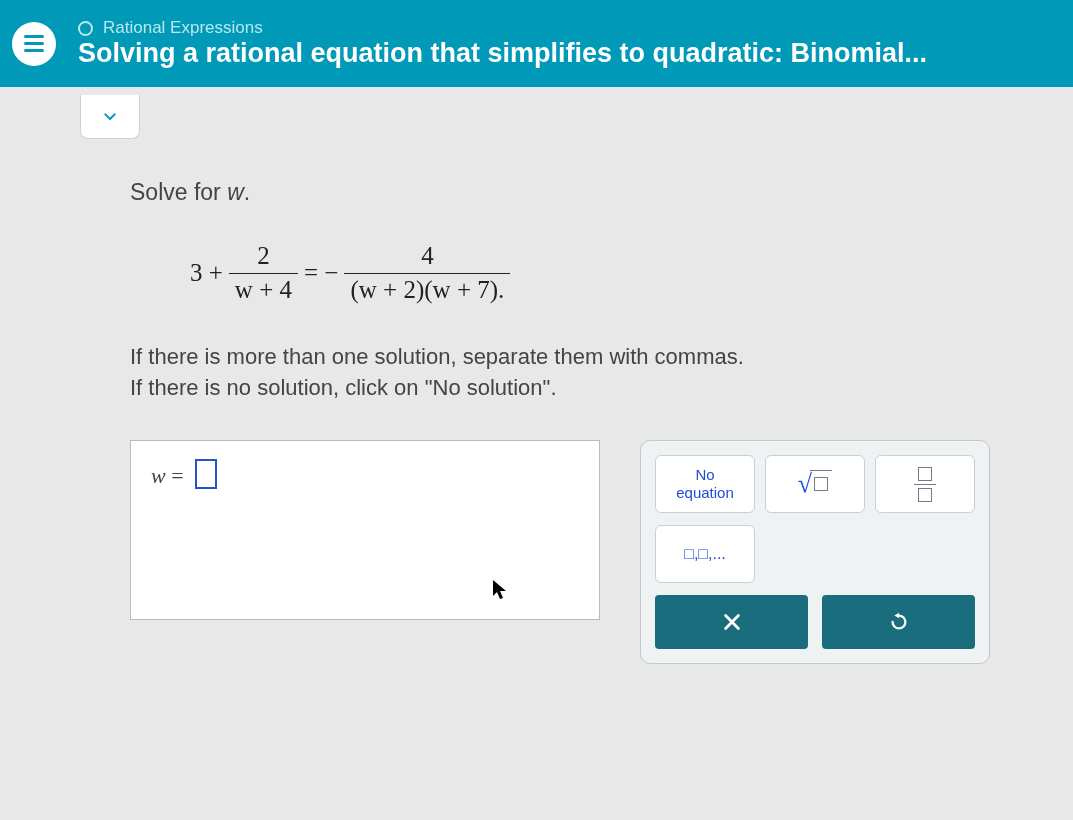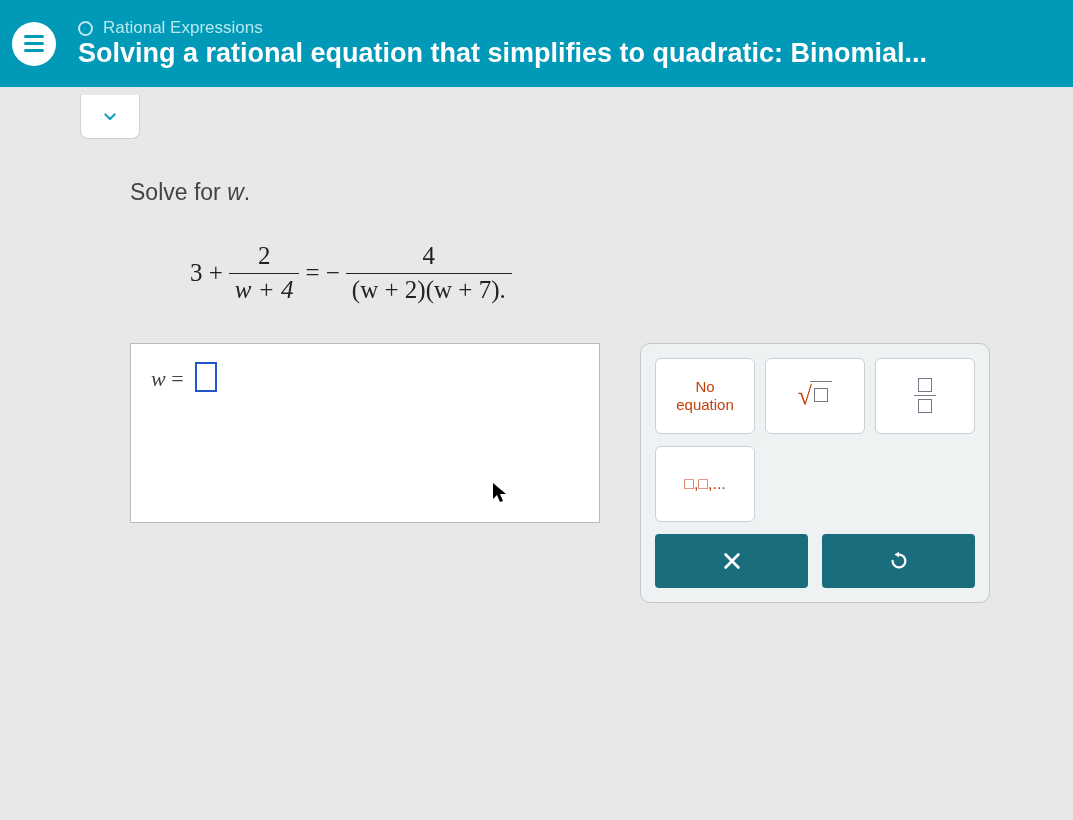--- a/index.html
+++ b/index.html
@@ -93,24 +93,24 @@
   .toolbox {
     width: 350px;
     background:#eef2f3;
     border:1px solid #c0c8cc;
     border-radius: 10px;
     padding: 14px;
   }
   .tool-row { display:flex; gap:10px; margin-bottom:12px; }
   .tool-btn {
     flex:1;
-    height: 76px;
+    height: 58px;
     background:#fff; border:1px solid #c8d0d4; border-radius:6px;
     display:flex; align-items:center; justify-content:center;
-    font-size:16px; color:#c2410c; cursor:pointer;
+    font-size:16px; color:#1d4ed8; cursor:pointer;
     font-family: Arial, sans-serif;
   }
   .tool-btn.small-text { flex-direction:column; line-height:1.2; font-size:15px; }
   .tool-btn .sq { width:14px; height:14px; border:1.5px solid #778; display:inline-block; }
   .sqrt-sym { display:flex; align-items:center; font-family:'Times New Roman', serif; font-size:22px; }
   .sqrt-sym .radicand { border-top:1.5px solid #778; padding:0 4px 2px; margin-left:-2px; }
   .mini-frac { display:flex; flex-direction:column; align-items:center; }
   .mini-frac .sq { width:14px; height:14px; }
   .mini-frac .fbar { width:22px; height:1.5px; background:#778; margin:3px 0; }
   .action-row { display:flex; gap:14px; margin-top: 6px; }
@@ -151,31 +151,33 @@
   <div class="problem">
     <div class="prompt">
       <span>Solve for </span><span class="var">w</span><span>.</span>
     </div>
 
     <div class="equation">
       <span>3 +</span>
       <span class="frac">
         <span class="num">2</span>
         <span class="bar"></span>
-        <span class="den" style="font-style:italic;">w + 4</span>
+        <span class="den" style="">w + 4</span>
       </span>
       <span> = − </span>
       <span class="frac">
         <span class="num">4</span>
         <span class="bar"></span>
         <span class="den"><span style="font-style:normal;">(w + 2)(w + 7)</span><span>.</span></span>
       </span>
     </div>
 
     <div class="instructions">
+      <div>If there is more than one solution, separate them with commas.</div>
+      <div>If there is no solution, click on "No solution".</div>
     </div>
 
     <div class="answer-row">
       <div class="answer-box">
         <span>w</span><span style="font-style:normal;"> = </span><span class="answer-input"></span>
         <span class="cursor-arrow">
           <svg width="18" height="22" viewBox="0 0 18 22">
               <path d="M2 2 L2 18 L6 14 L9 21 L12 20 L9 13 L15 13 Z" fill="#000"></path>
             </svg>
         </span>

